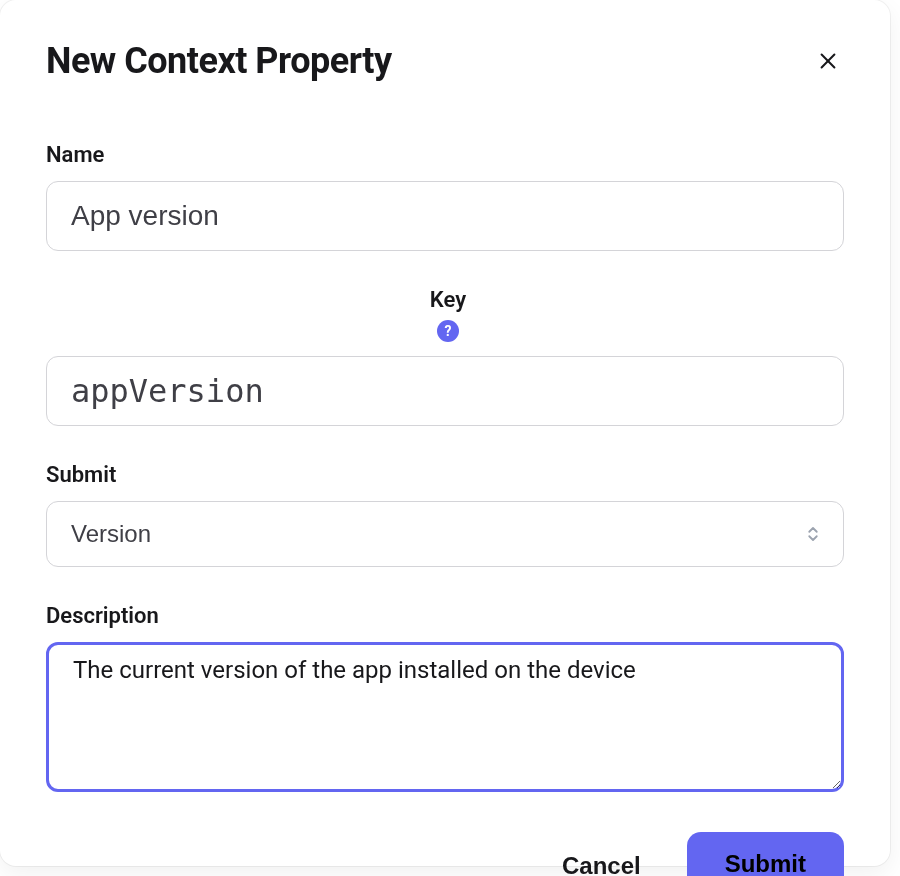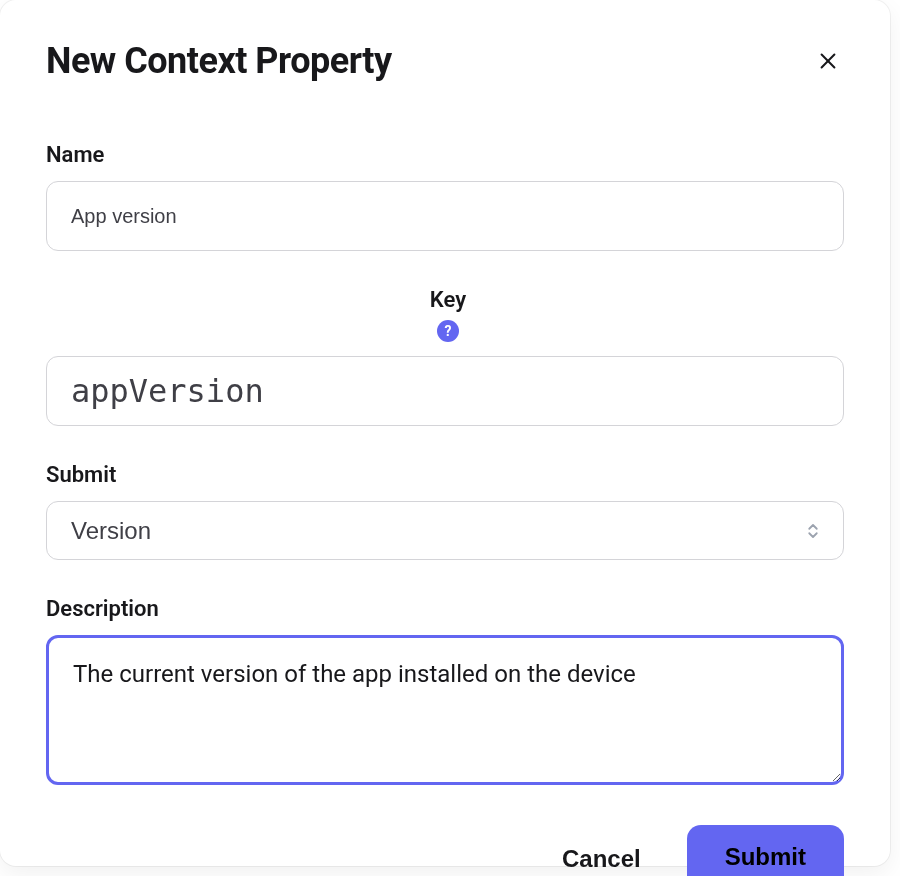--- a/index.html
+++ b/index.html
@@ -84,39 +84,39 @@
       display: inline-flex;
       align-items: center;
       justify-content: center;
       font-size: 14px;
       font-weight: 700;
     }
     .text-input {
       width: 100%;
       height: 70px;
       padding: 0 24px;
-      font-size: 20px;
+      font-size: 28px;
       color: #3f3f46;
       background: #fff;
       border: 1.5px solid #d4d4d8;
       border-radius: 12px;
       outline: none;
     }
     .text-input.mono {
       font-family: "SFMono-Regular", Menlo, Consolas, monospace;
       font-size: 32px;
       letter-spacing: 0px;
     }
     .select-wrapper {
       position: relative;
       width: 100%;
     }
     .select-input {
       width: 100%;
-      height: 59px;
+      height: 66px;
       padding: 0 56px 0 24px;
       font-size: 24px;
       color: #3f3f46;
       background: #fff;
       border: 1.5px solid #d4d4d8;
       border-radius: 12px;
       outline: none;
       appearance: none;
       -webkit-appearance: none;
       cursor: pointer;
@@ -131,21 +131,21 @@
       color: #9ca3af;
     }
     .select-chevrons svg {
       display: block;
       width: 18px;
       height: 18px;
     }
     .textarea-input {
       width: 100%;
       height: 150px;
-      padding: 20px 24px;
+      padding: 9px 24px;
       font-size: 24px;
       line-height: 1.4;
       color: #18181b;
       background: #fff;
       border: 3px solid #6366f1;
       border-radius: 12px;
       outline: none;
       resize: both;
       font-family: inherit;
     }

